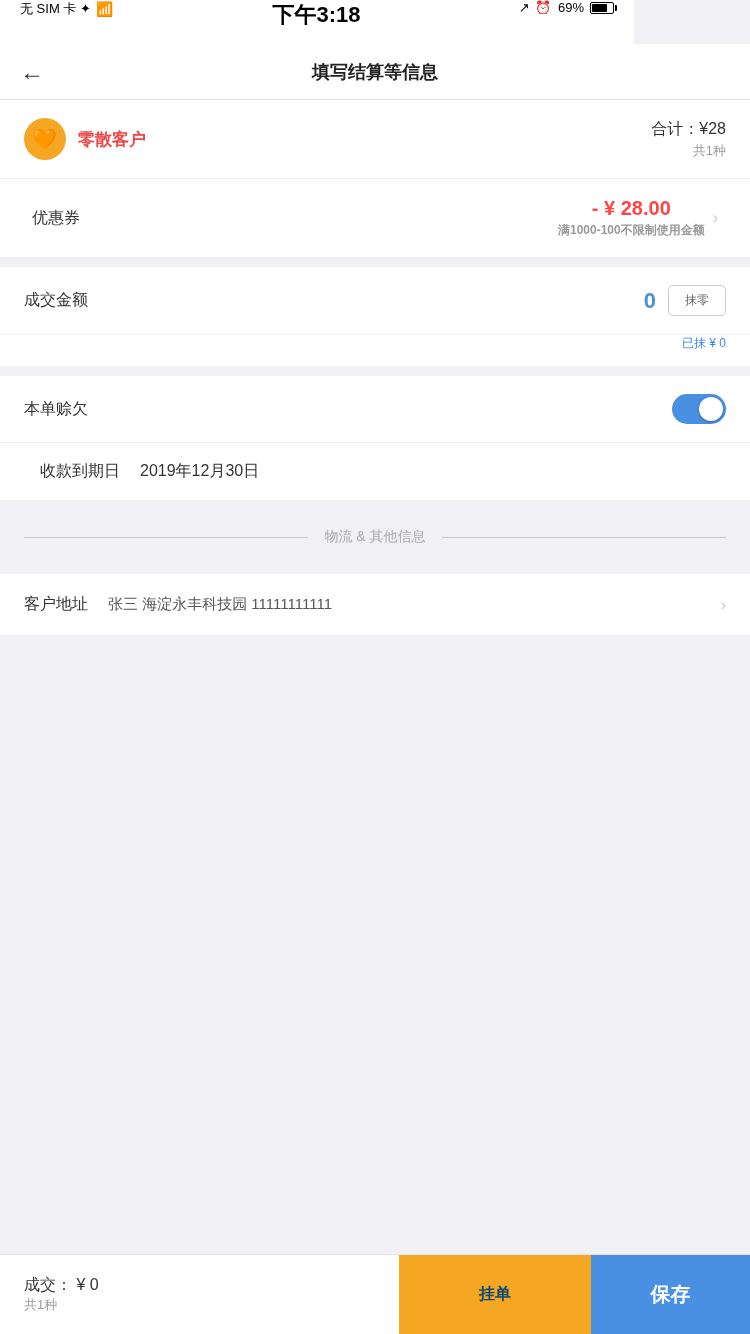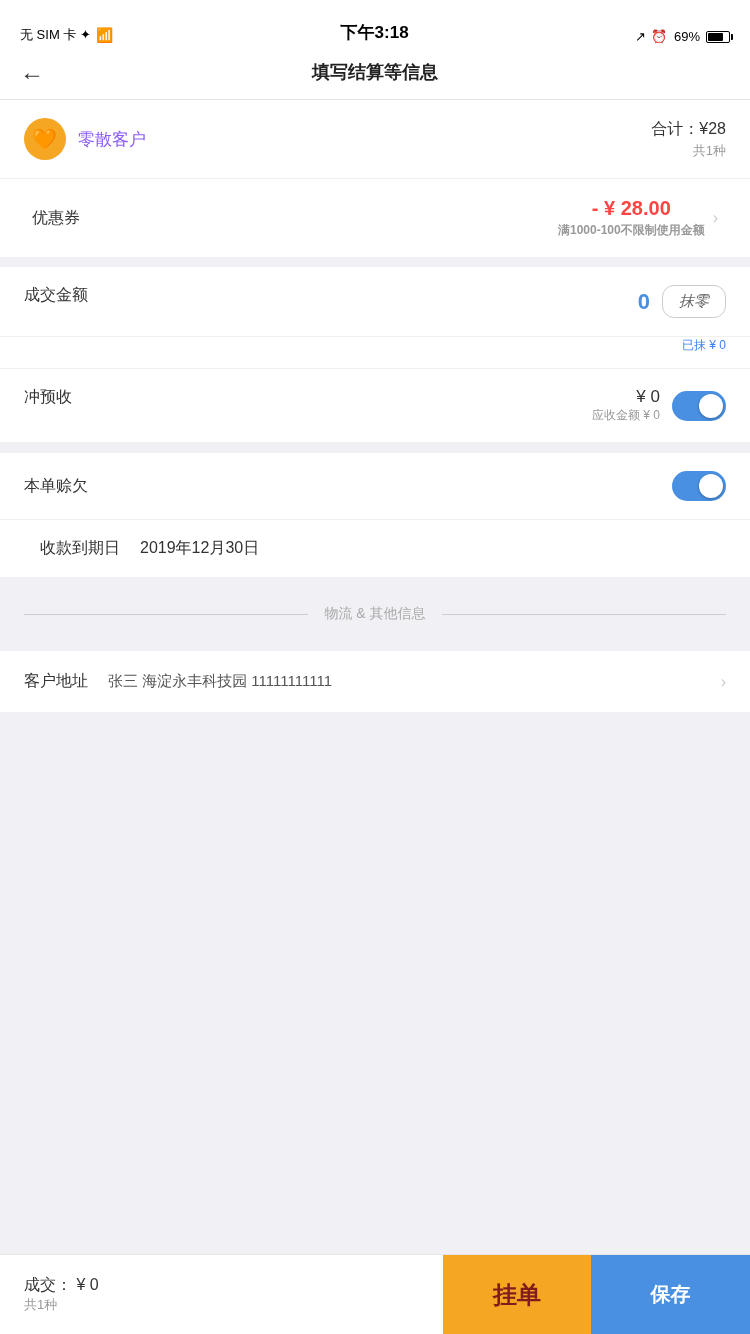--- a/index.html
+++ b/index.html
@@ -8,33 +8,33 @@
       font-family: -apple-system, 'PingFang SC', 'Helvetica Neue', Arial, sans-serif;
       background: #f0f0f5;
       width: 750px;
       min-height: 1334px;
       position: relative;
       overflow-x: hidden;
     }
 
     
     .status-bar {
-      width: 750px;
+      width: 634px;
       height: 44px;
       background: #fff;
       display: flex;
-      align-items: flex-end;
+      align-items: flex-start;
       justify-content: space-between;
       padding: 0 20px;
       font-size: 14px;
       font-weight: 500;
       color: #000;
     }
     .status-left { display: flex; align-items: center; gap: 6px; font-size: 13px; }
-    .status-center { font-size: 17px; font-weight: 600; }
+    .status-center { font-size: 22px; font-weight: 600; }
     .status-right { display: flex; align-items: center; gap: 6px; font-size: 13px; }
     .wifi-icon { font-size: 14px; }
     .battery-icon {
       display: inline-block;
       width: 24px; height: 12px;
       border: 1.5px solid #000;
       border-radius: 2px;
       position: relative;
       vertical-align: middle;
     }
@@ -101,22 +101,22 @@
     .customer-avatar {
       width: 42px; height: 42px;
       border-radius: 50%;
       background: #f5a623;
       display: flex; align-items: center; justify-content: center;
       font-size: 20px;
       color: #fff;
     }
     .customer-name {
       font-size: 17px;
-      color: #8b5cf6;
-      font-weight: 400;
+      color: #ef4444;
+      font-weight: 700;
     }
     .customer-right {
       text-align: right;
     }
     .total-amount {
       font-size: 16px;
       color: #333;
     }
     .total-count {
       font-size: 13px;
@@ -155,20 +155,21 @@
       font-weight: bold;
     }
     .chevron {
       font-size: 16px;
       color: #ccc;
     }
 
     
     .form-row {
       display: flex;
+      align-items: center;
       justify-content: space-between;
       padding: 18px 24px;
       background: #fff;
       border-bottom: 1px solid #f0f0f0;
     }
     .form-label {
       font-size: 16px;
       color: #333;
     }
     .form-right {
@@ -179,26 +180,25 @@
 
     
     .deal-amount-value {
       font-size: 22px;
       color: #4a90e2;
       font-weight: 600;
     }
     .round-btn {
       border: 1px solid #ccc;
       background: #fff;
-      border-radius: 12px;
+      border-radius: 5px;
       padding: 6px 16px;
-      font-size: 15px;
+      font-size: 12px;
       color: #666;
       cursor: pointer;
-      font-style: italic;
     }
     .amount-sub {
       font-size: 12px;
       color: #3b82f6;
       text-align: right;
       padding-right: 24px;
       padding-bottom: 14px;
       background: #fff;
     }
 
@@ -309,29 +309,29 @@
     }
     .bottom-deal {
       font-size: 16px;
       color: #333;
     }
     .bottom-count {
       font-size: 13px;
       color: #999;
     }
     .bottom-btn-hang {
-      width: 148px;
+      width: 192px;
       height: 80px;
       background: #f5a623;
       display: flex;
       align-items: center;
       justify-content: center;
-      font-size: 24px;
+      font-size: 16px;
       font-weight: 600;
-      color: #7f1d1d;
+      color: #0c4a6e;
       cursor: pointer;
     }
     .bottom-btn-save {
       width: 159px;
       height: 80px;
       background: #4a90e2;
       display: flex;
       align-items: center;
       justify-content: center;
       font-size: 20px;
@@ -395,32 +395,20 @@
 <div class="section">
   <div class="form-row">
     <span class="form-label">成交金额</span>
     <div class="form-right">
       <span class="deal-amount-value">0</span>
       <button class="round-btn">抹零</button>
     </div>
   </div>
   <div class="amount-sub">已抹  ¥ 0</div>
 
-  <div class="form-row" style="border-top: 1px solid #f0f0f0;">
-    <span class="form-label">冲预收</span>
-    <div class="chong-right">
-      <div class="chong-amount">
-        <div class="chong-main">¥ 0</div>
-        <div class="chong-sub">应收金额 ¥ 0</div>
-      </div>
-      <div class="toggle">
-        <div class="toggle-knob"></div>
-      </div>
-    </div>
-  </div>
 </div>
 
 <div class="section">
   <div class="credit-row">
     <span class="form-label">本单赊欠</span>
     <div class="toggle">
       <div class="toggle-knob"></div>
     </div>
   </div>
 

